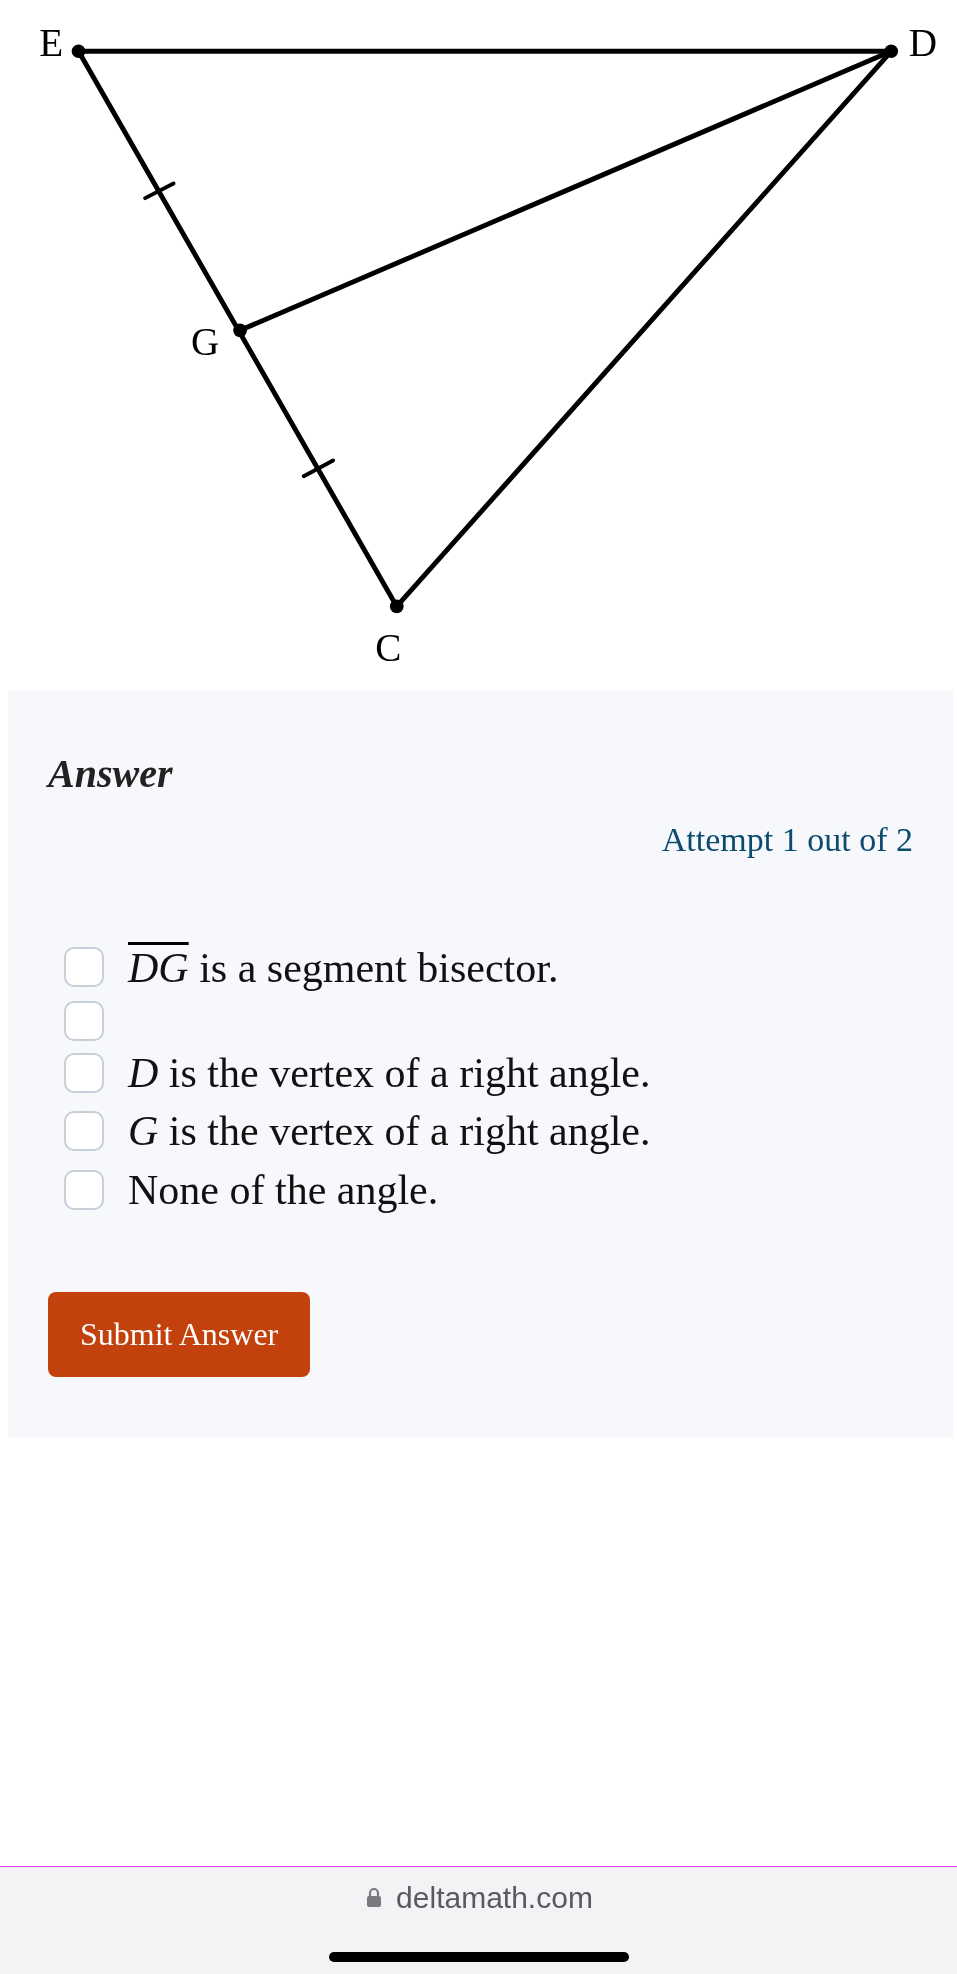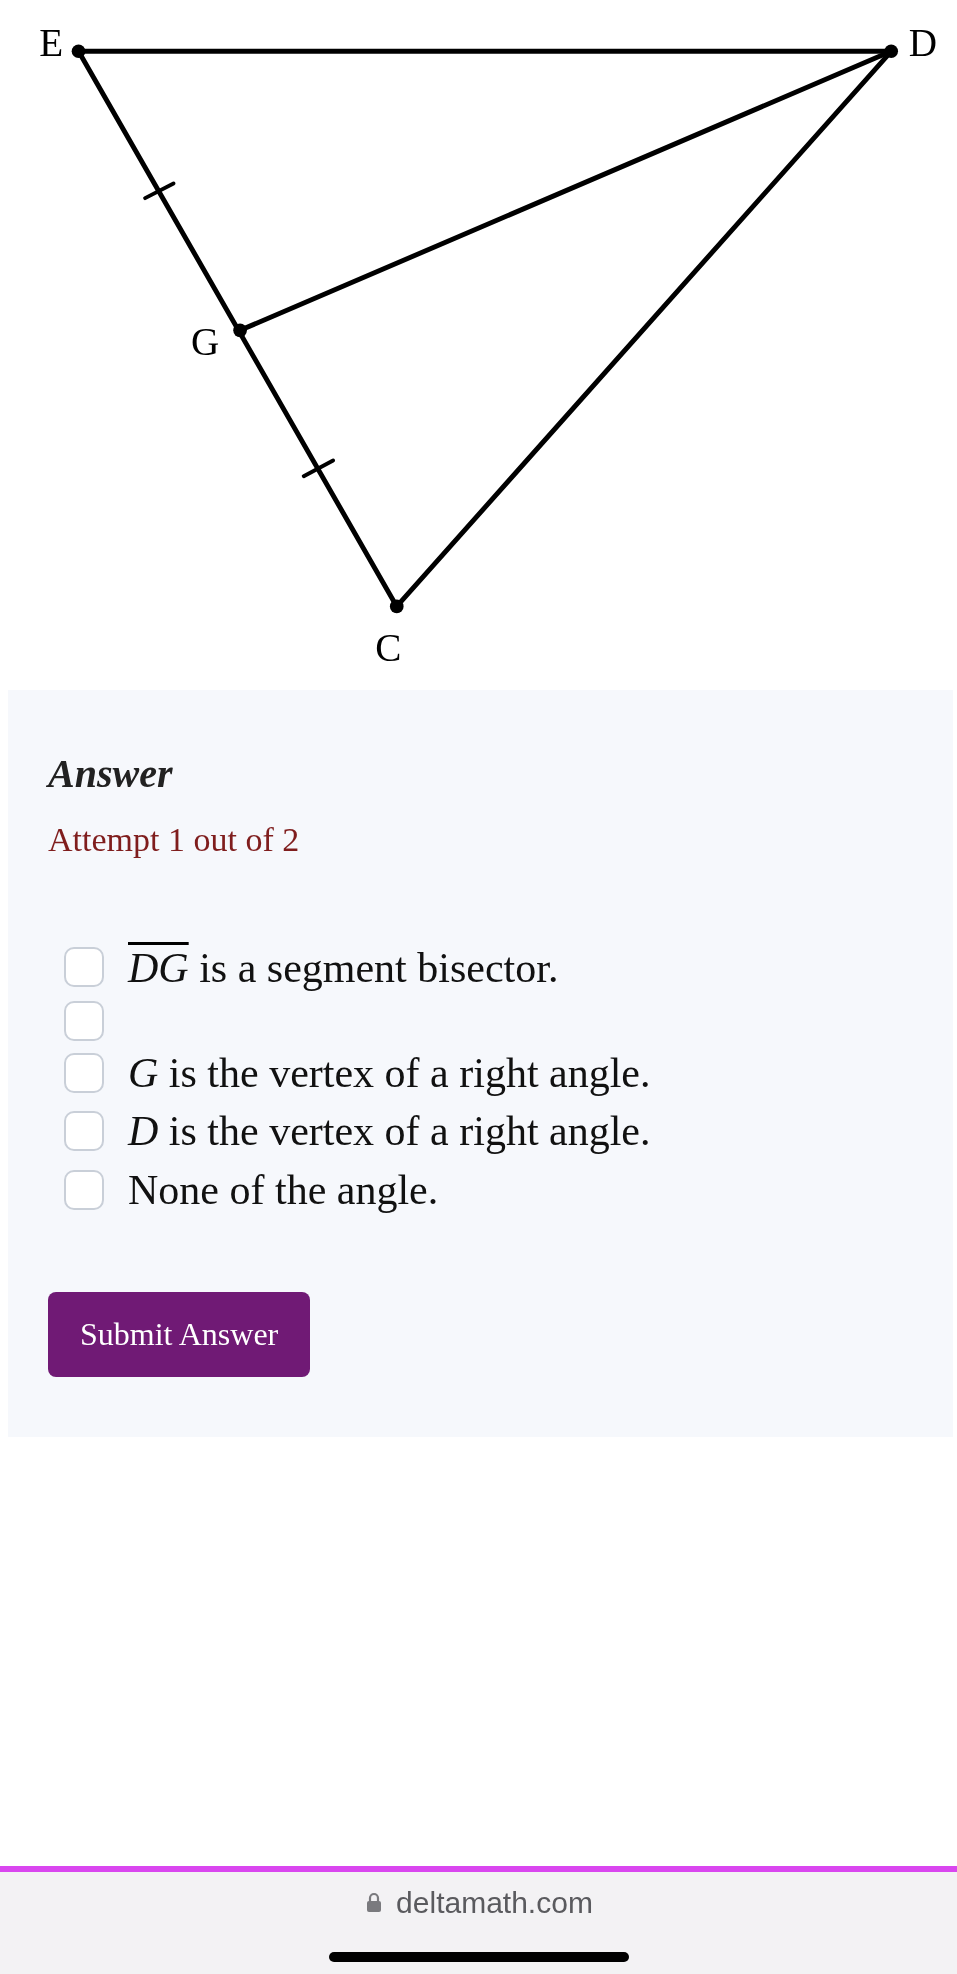--- a/index.html
+++ b/index.html
@@ -2,29 +2,29 @@
 <html><head>
 <meta charset="utf-8">
 <style>
   * { box-sizing: border-box; margin: 0; padding: 0; }
   html, body { width: 957px; height: 1974px; font-family: Georgia, 'Times New Roman', serif; background: #fff; overflow: hidden; }
   .page { width: 957px; height: 1974px; position: relative; background: #fff; }
   .figure-area { width: 100%; padding: 0 10px; }
   .figure-svg { display: block; width: 100%; height: 690px; }
   .answer-panel { background: #f6f8fc; margin: 0 4px 0 8px; padding: 60px 40px 60px 40px; position: relative; }
   .answer-title { font-family: Georgia, serif; font-weight: 700; font-size: 40px; color: #222; font-style: italic; }
-  .attempt-line { font-family: Georgia, serif; font-size: 34px; color: #7f1d1d; margin-top: 24px; }
+  .attempt-line { font-family: Georgia, serif; font-size: 34px; color: #0c4a6e; margin-top: 24px; text-align: right; }
   .options { margin-top: 80px; }
   .option-row { display: flex; align-items: center; gap: 24px; margin-bottom: 6px; margin-left: 16px; }
   .cb { width: 40px; height: 40px; border: 2px solid #c9cfd8; border-radius: 10px; background: #fff; flex: 0 0 40px; cursor: pointer; }
   .option-text { font-family: Georgia, serif; font-size: 42px; color: #111; line-height: 1.25; white-space: nowrap; }
   .option-text .mi { font-style: italic; }
   .overline { text-decoration: overline; text-decoration-thickness: 3px; text-decoration-color: #000; padding-top: 3px; display: inline-block; }
-  .submit-btn { margin-top: 70px; background: #701a75; color: #fff; border: none; border-radius: 8px; font-family: Georgia, serif; font-size: 32px; padding: 24px 32px; cursor: pointer; }
-  .browser-bar { position: absolute; left: 0; bottom: 0; width: 100%; height: 108px; background: #f3f2f4; border-top: 6px solid #d946ef; display: flex; flex-direction: column; align-items: center; justify-content: flex-start; padding-top: 14px; }
+  .submit-btn { margin-top: 70px; background: #c2410c; color: #fff; border: none; border-radius: 8px; font-family: Georgia, serif; font-size: 32px; padding: 24px 32px; cursor: pointer; }
+  .browser-bar { position: absolute; left: 0; bottom: 0; width: 100%; height: 108px; background: #f3f2f4; border-top: 1px solid #d946ef; display: flex; flex-direction: column; align-items: center; justify-content: flex-start; padding-top: 14px; }
   .url-row { display: flex; align-items: center; gap: 12px; }
   .lock-icon { width: 20px; height: 24px; display: inline-block; }
   .url-text { font-family: -apple-system, Helvetica, Arial, sans-serif; font-size: 30px; color: #5a5a5e; }
   .home-indicator { position: absolute; bottom: 12px; left: 50%; transform: translateX(-50%); width: 300px; height: 10px; border-radius: 6px; background: #000; }
   .point-label { font-family: Georgia, 'Times New Roman', serif; font-size: 40px; fill: #000; }
 </style>
 </head>
 <body>
 
 <div class="page">
@@ -73,28 +73,28 @@
       </div>
 
       <div class="option-row">
         <div class="cb"></div>
       </div>
 
 
       <div class="option-row">
         <div class="cb"></div>
         <div class="option-text">
-          <span class="mi">G</span><span> is the vertex of a right angle.</span>
+          <span class="mi">D</span><span> is the vertex of a right angle.</span>
         </div>
       </div>
 
       <div class="option-row">
         <div class="cb"></div>
         <div class="option-text">
-          <span class="mi">D</span><span> is the vertex of a right angle.</span>
+          <span class="mi">G</span><span> is the vertex of a right angle.</span>
         </div>
       </div>
 
       <div class="option-row">
         <div class="cb"></div>
         <div class="option-text">
           <span>None of the angle.</span>
         </div>
       </div>
 

